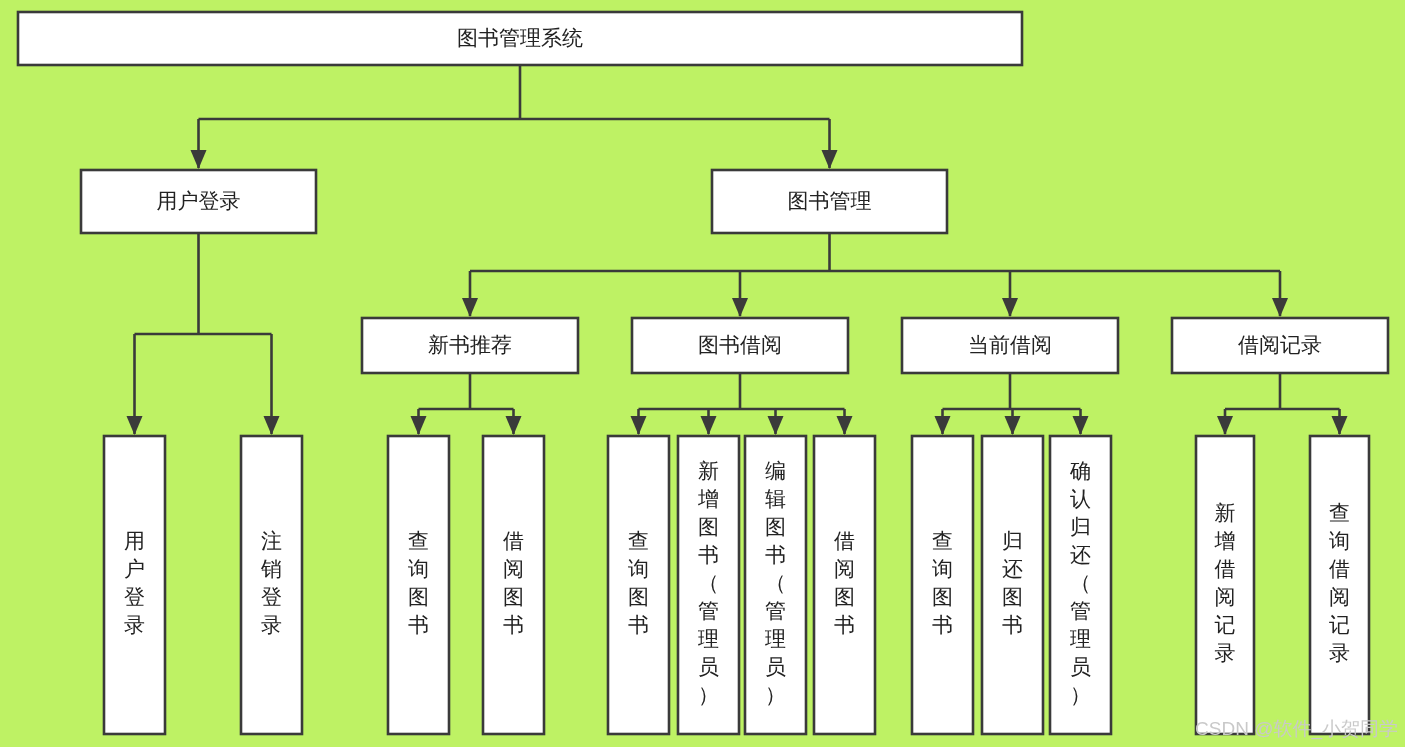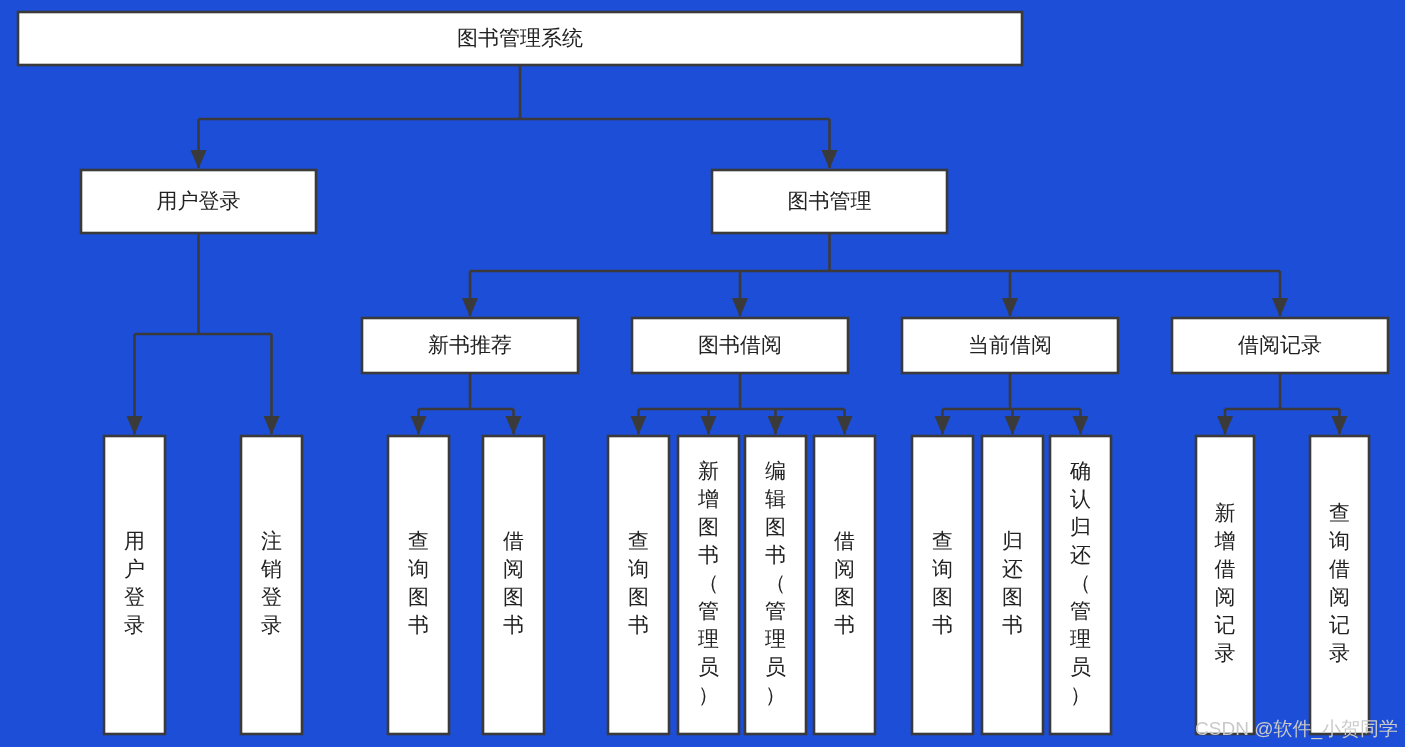--- a/index.html
+++ b/index.html
@@ -8,21 +8,21 @@
     padding: 0;
     background: #ffffff;
   }
   body {
     font-family: "Liberation Sans", "DejaVu Sans", sans-serif;
   }
   #diagram-root {
     position: relative;
     width: 1405px;
     height: 747px;
-    background: #1d4ed8;
+    background: #bef264;
     overflow: hidden;
   }
   svg#tree-svg {
     position: absolute;
     left: 0;
     top: 0;
     width: 1405px;
     height: 747px;
     display: block;
   }

